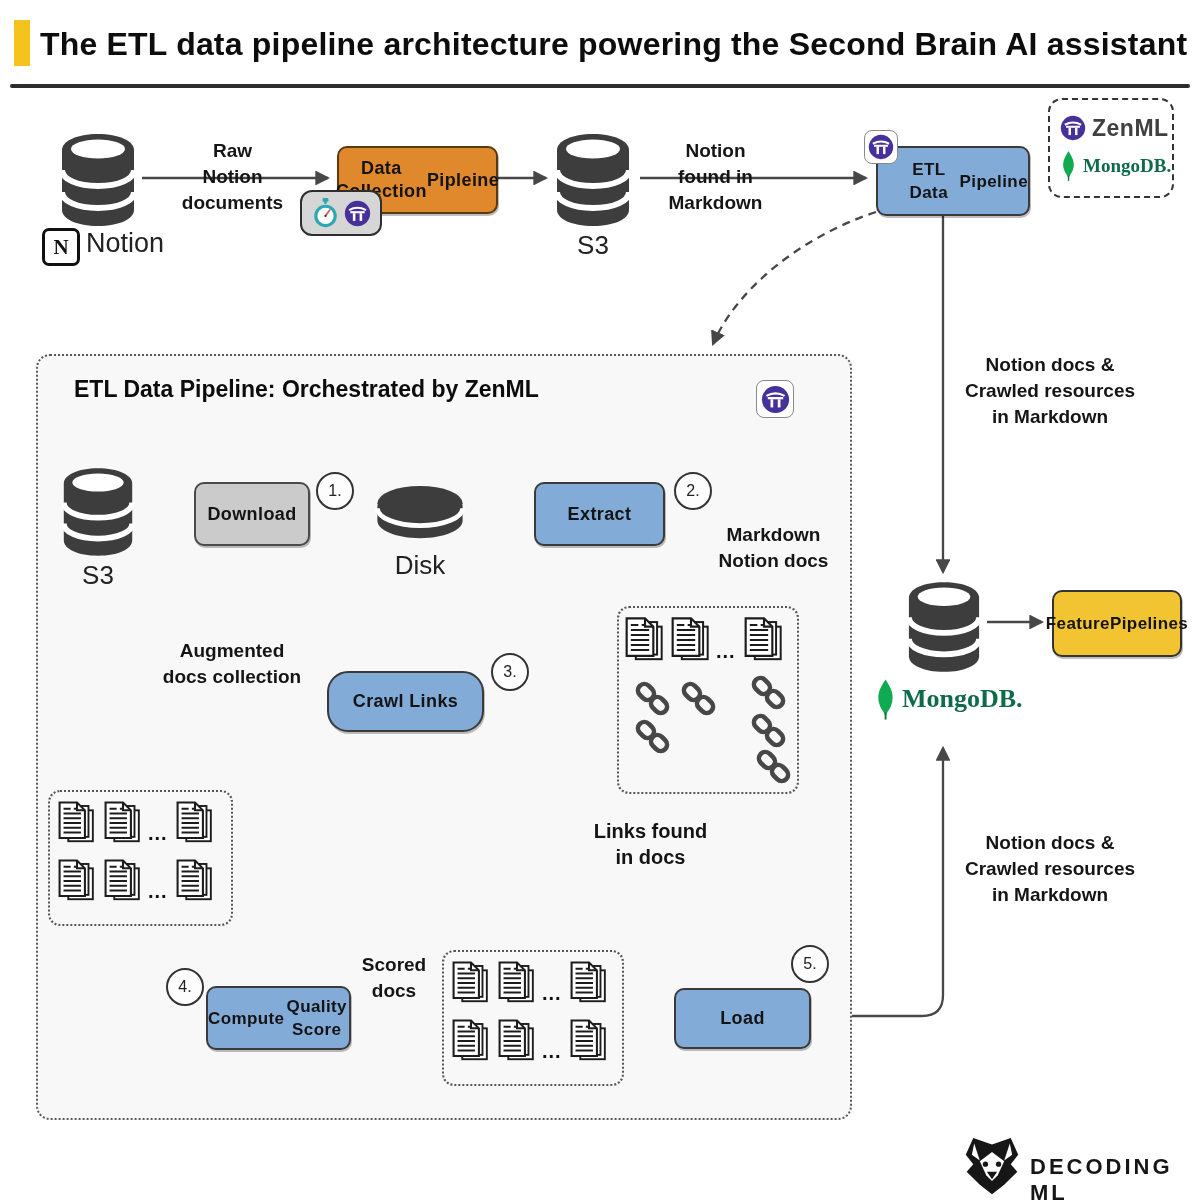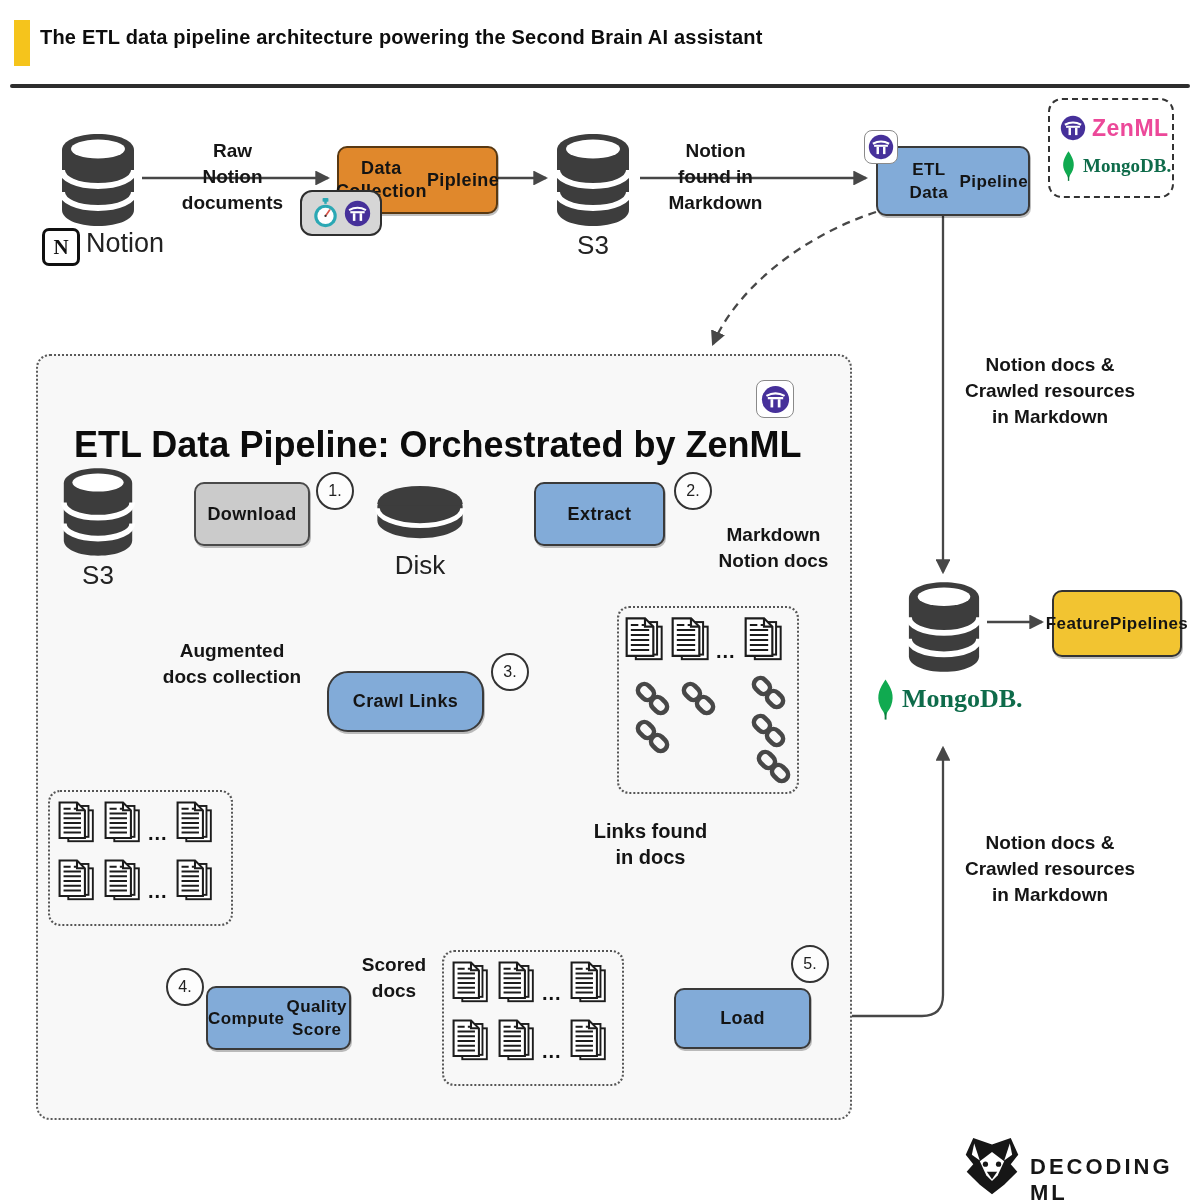--- a/index.html
+++ b/index.html
@@ -4,21 +4,21 @@
 <style>
   html,body{margin:0;padding:0;}
   body{
     width:1200px;height:1200px;position:relative;background:#ffffff;
     font-family:"Liberation Sans","DejaVu Sans",sans-serif;color:#111;
     overflow:hidden;
   }
   .abs{position:absolute;}
   
   .accent-bar{left:14px;top:20px;width:16px;height:46px;background:#F5C41C;}
-  .page-title{left:40px;top:26px;font-size:20px;font-weight:bold;color:#0d0d0d;letter-spacing:0.2px;}
+  .page-title{left:40px;top:26px;font-size:32px;font-weight:bold;color:#0d0d0d;letter-spacing:0.2px;}
   .header-rule{left:10px;top:84px;width:1180px;height:4px;background:#2d2d2d;border-radius:2px;}
   
   .node{
     position:absolute;display:flex;flex-direction:row;align-items:center;justify-content:center;
     border:2px solid #3a3a3a;border-radius:10px;font-weight:bold;text-align:center;
     font-size:18px;line-height:23px;color:#141414;letter-spacing:0.4px;
     box-shadow:1px 2px 0 rgba(0,0,0,0.25);
   }
   .node.orange{background:#E0882C;border-color:#593912;}
   .node.blue{background:#82ABD8;border-color:#3a3a3a;}
@@ -27,21 +27,21 @@
   
   .lbl{position:absolute;font-weight:bold;font-size:19px;line-height:26px;text-align:center;color:#151515;}
   .biglabel{position:absolute;font-size:26px;color:#222;text-align:center;}
   
   .collection{position:absolute;border:2px dotted #555;border-radius:12px;}
   
   .pipeline-container{
     left:36px;top:354px;width:812px;height:762px;background:#F8F8F8;
     border:2px dotted #5a5a5a;border-radius:14px;
   }
-  .pipeline-title{left:74px;top:376px;font-size:36px;font-weight:bold;color:#0c0c0c;margin-top:48px;}
+  .pipeline-title{left:74px;top:376px;font-size:23px;font-weight:bold;color:#0c0c0c;}
   
   .stepnum{
     position:absolute;width:34px;height:34px;border:2px solid #333;border-radius:50%;
     background:#fdfdfd;display:flex;align-items:center;justify-content:center;
     font-size:16px;color:#222;
   }
   
   .badge-white{
     position:absolute;background:#fff;border:1px solid #8a8a8a;border-radius:8px;
     display:flex;align-items:center;justify-content:center;
@@ -49,21 +49,21 @@
   .badge-gray{
     position:absolute;background:#D6D6D6;border:2px solid #2e2e2e;border-radius:12px;
     display:flex;align-items:center;justify-content:center;gap:5px;
   }
   
   .logo-panel{
     left:1048px;top:98px;width:126px;height:100px;border:2px dashed #333;border-radius:14px;
     background:#fff;display:flex;flex-direction:column;justify-content:center;gap:8px;padding-left:10px;box-sizing:border-box;
   }
   .logo-row{display:flex;align-items:center;gap:6px;}
-  .zenml-text{font-size:23px;font-weight:bold;color:#ec4899;letter-spacing:0.5px;}
+  .zenml-text{font-size:23px;font-weight:bold;color:#404040;letter-spacing:0.5px;}
   .mongo-text{font-family:"Liberation Serif","DejaVu Serif",serif;font-weight:bold;color:#0E6B4A;}
   .notion-cube{
     position:absolute;width:32px;height:32px;border:3px solid #101010;border-radius:7px;background:#fff;
     display:flex;align-items:center;justify-content:center;
     font-family:"Liberation Serif","DejaVu Serif",serif;font-weight:bold;font-size:21px;color:#101010;
   }
   .dots{position:absolute;font-weight:bold;font-size:20px;letter-spacing:1px;color:#111;}
   .wires{position:absolute;left:0;top:0;pointer-events:none;}
   .brand-text{position:absolute;font-size:22px;font-weight:bold;letter-spacing:3px;color:#161616;}
   .icon{display:block;}

